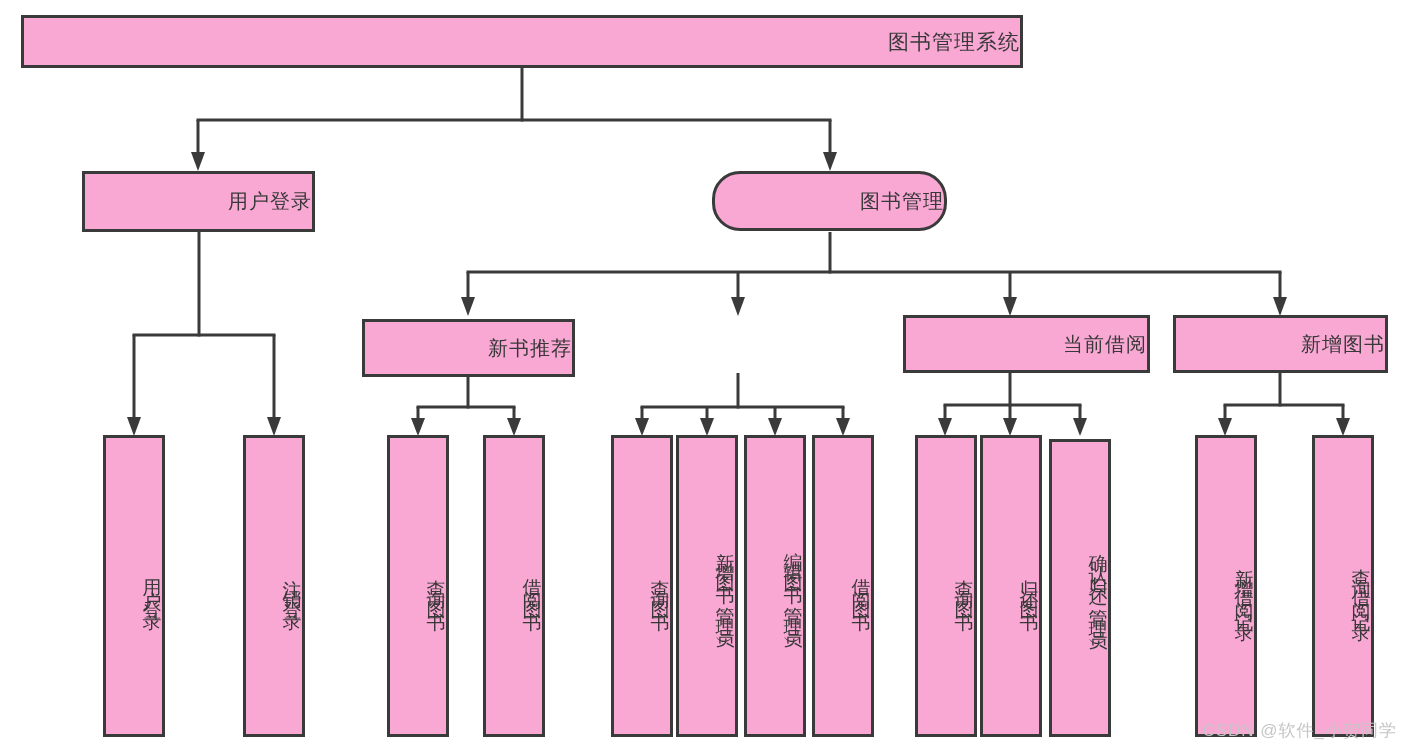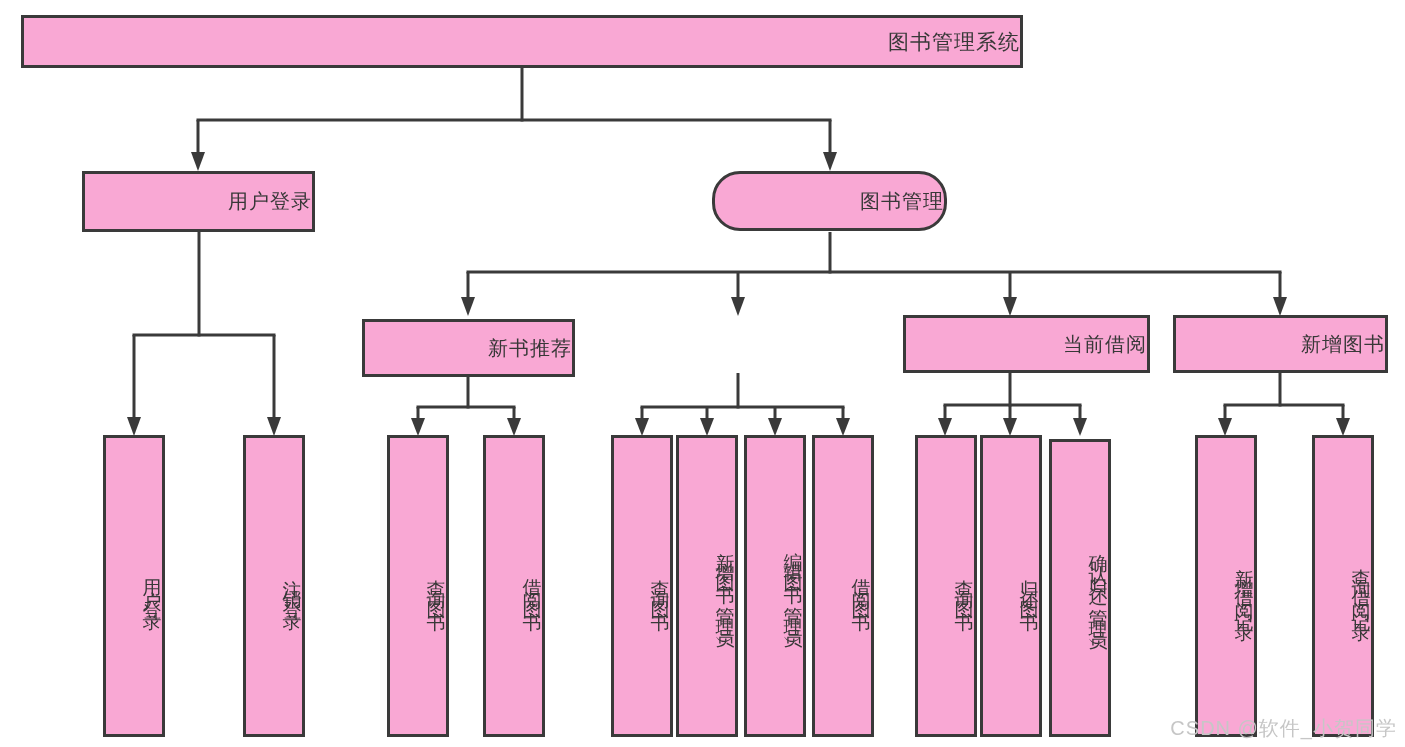--- a/index.html
+++ b/index.html
@@ -38,21 +38,21 @@
     text-orientation: mixed;
     font-size: 19px;
     letter-spacing: 11px;
     line-height: 1;
     white-space: nowrap;
   }
   .watermark {
     position: absolute;
     right: 8px;
     bottom: 5px;
-    font-size: 20px;
+    font-size: 17px;
     color: #c6c6c6;
     letter-spacing: 1px;
     white-space: nowrap;
     margin-top: 10px;
   }
 </style>
 </head>
 <body>
 
 <div id="stage">

